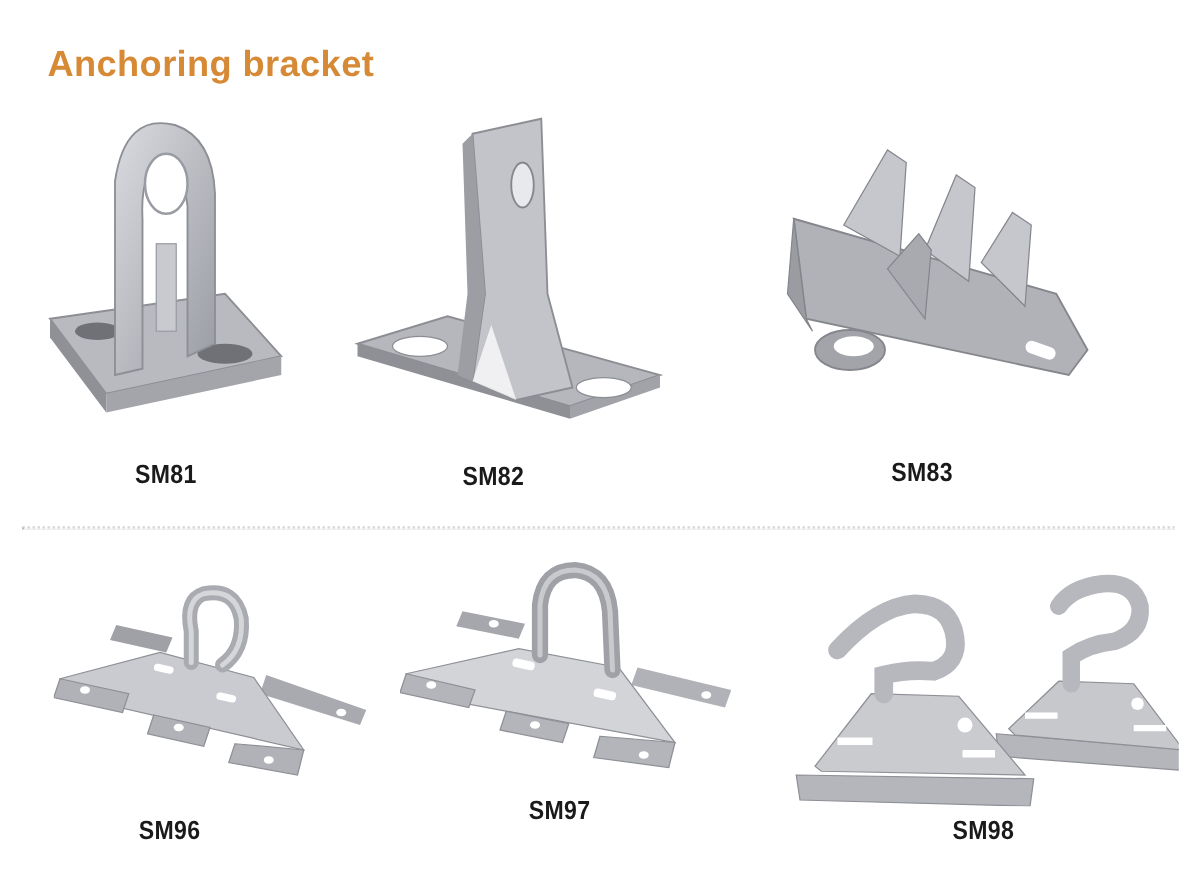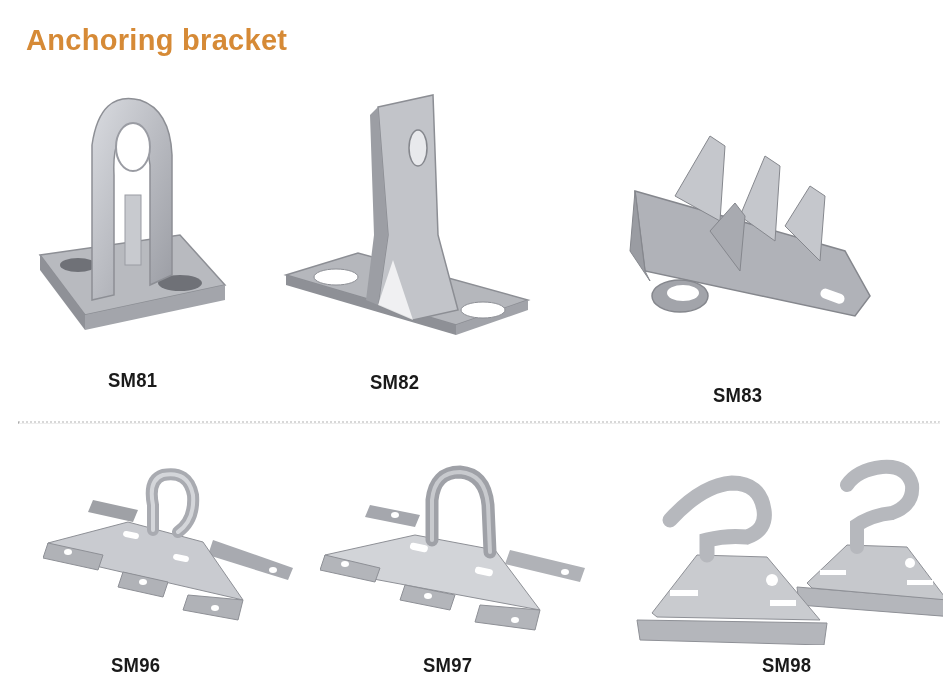--- a/index.html
+++ b/index.html
@@ -4,21 +4,21 @@
   <style>
     html, body { margin: 0; padding: 0; background: #ffffff; }
     body {
       width: 943px; height: 698px; position: relative; overflow: hidden;
       font-family: "Liberation Sans", sans-serif;
     }
     .title {
       position: absolute; left: 22px; top: 20px;
       font-family: "Liberation Sans", sans-serif;
       font-weight: bold; font-size: 29px; letter-spacing: 0.3px;
-      color: #d68a36; margin: 4px; text-align: right;
+      color: #d68a36; margin: 16px; text-align: right;
     }
     .product { position: absolute; }
     .product svg { position: absolute; left: 0; top: 0; }
     .label {
       position: absolute;
       font-family: "Liberation Sans", sans-serif;
       font-weight: bold; font-size: 21px; color: #1a1a1a;
       transform: scaleX(0.88); transform-origin: left center;
       letter-spacing: 0.3px;
     }
@@ -64,21 +64,21 @@
     <ellipse cx="205" cy="225" rx="22" ry="8" fill="#ffffff" stroke="#8c8e94"></ellipse>
 
     <path d="M100 22 L155 10 L160 150 L180 225 L135 235 L100 220 L110 150 Z" fill="#c2c4c9" stroke="#8c8e94" stroke-width="1.5"></path>
     <path d="M100 22 L110 150 L100 220 L88 215 L96 150 L92 30 Z" fill="#9c9ea4"></path>
     <path d="M115 175 L135 235 L100 220 Z" fill="#ffffff" opacity="0.75"></path>
     <ellipse cx="140" cy="63" rx="9" ry="18" fill="#e8e9ec" stroke="#85878d" stroke-width="1.5"></ellipse>
   </svg>
   <div class="label" style="left:92px;top:285px;">SM82</div>
 </div>
 
-<div class="product" style="left:615px;top:121px;width:300px;height:245px;">
+<div class="product" style="left:615px;top:105px;width:300px;height:245px;">
   <svg width="300" height="245" viewBox="0 0 300 245">
 
     <path d="M20 70 L230 130 L255 175 L240 195 L30 150 Z" fill="#b0b2b8" stroke="#85878d" stroke-width="1.5"></path>
 
     <path d="M60 75 L95 15 L110 25 L105 100 Z" fill="#c5c7cc" stroke="#85878d"></path>
     <path d="M125 95 L150 35 L165 45 L160 120 Z" fill="#c5c7cc" stroke="#85878d"></path>
     <path d="M170 105 L195 65 L210 75 L205 140 Z" fill="#c5c7cc" stroke="#85878d"></path>
     <path d="M95 110 L120 82 L130 95 L125 150 Z" fill="#a8aab0" stroke="#85878d"></path>
     <path d="M20 70 L15 130 L35 160 L30 150 Z" fill="#9a9ca2" stroke="#85878d"></path>
 
@@ -110,21 +110,21 @@
 
     <rect x="80" y="72" width="16" height="6" rx="3" fill="#ffffff" transform="rotate(12 88 75)"></rect>
     <rect x="130" y="95" width="16" height="6" rx="3" fill="#ffffff" transform="rotate(12 138 98)"></rect>
 
     <path d="M110 70 L110 45 Q105 20 120 15 Q145 10 150 35 Q152 60 135 72" fill="none" stroke="#a9abb1" stroke-width="12" stroke-linecap="round"></path>
     <path d="M110 70 L110 45 Q105 20 120 15 Q145 10 150 35 Q152 60 135 72" fill="none" stroke="#d4d6da" stroke-width="4" stroke-linecap="round"></path>
   </svg>
   <div class="label" style="left:68px;top:193px;">SM96</div>
 </div>
 
-<div class="product" style="left:320px;top:460px;width:270px;height:235px;">
+<div class="product" style="left:320px;top:444px;width:270px;height:235px;">
   <svg width="270" height="180" viewBox="0 0 270 180">
     <path d="M50 45 L100 55 L95 67 L45 57 Z" fill="#a5a7ad"></path>
     <ellipse cx="75" cy="55" rx="4" ry="3" fill="#ffffff"></ellipse>
     <path d="M190 90 L265 108 L260 122 L185 104 Z" fill="#b0b2b7"></path>
     <ellipse cx="245" cy="112" rx="4" ry="3" fill="#ffffff"></ellipse>
 
     <path d="M5 95 L95 75 L175 90 L220 150 L5 110 Z" fill="#d2d4d8" stroke="#8e9096"></path>
     <path d="M5 95 L60 108 L55 122 L0 110 Z" fill="#b3b5ba" stroke="#8e9096"></path>
     <path d="M85 125 L135 135 L130 150 L80 140 Z" fill="#b3b5ba" stroke="#8e9096"></path>
     <path d="M160 145 L220 150 L215 170 L155 162 Z" fill="#b3b5ba" stroke="#8e9096"></path>

